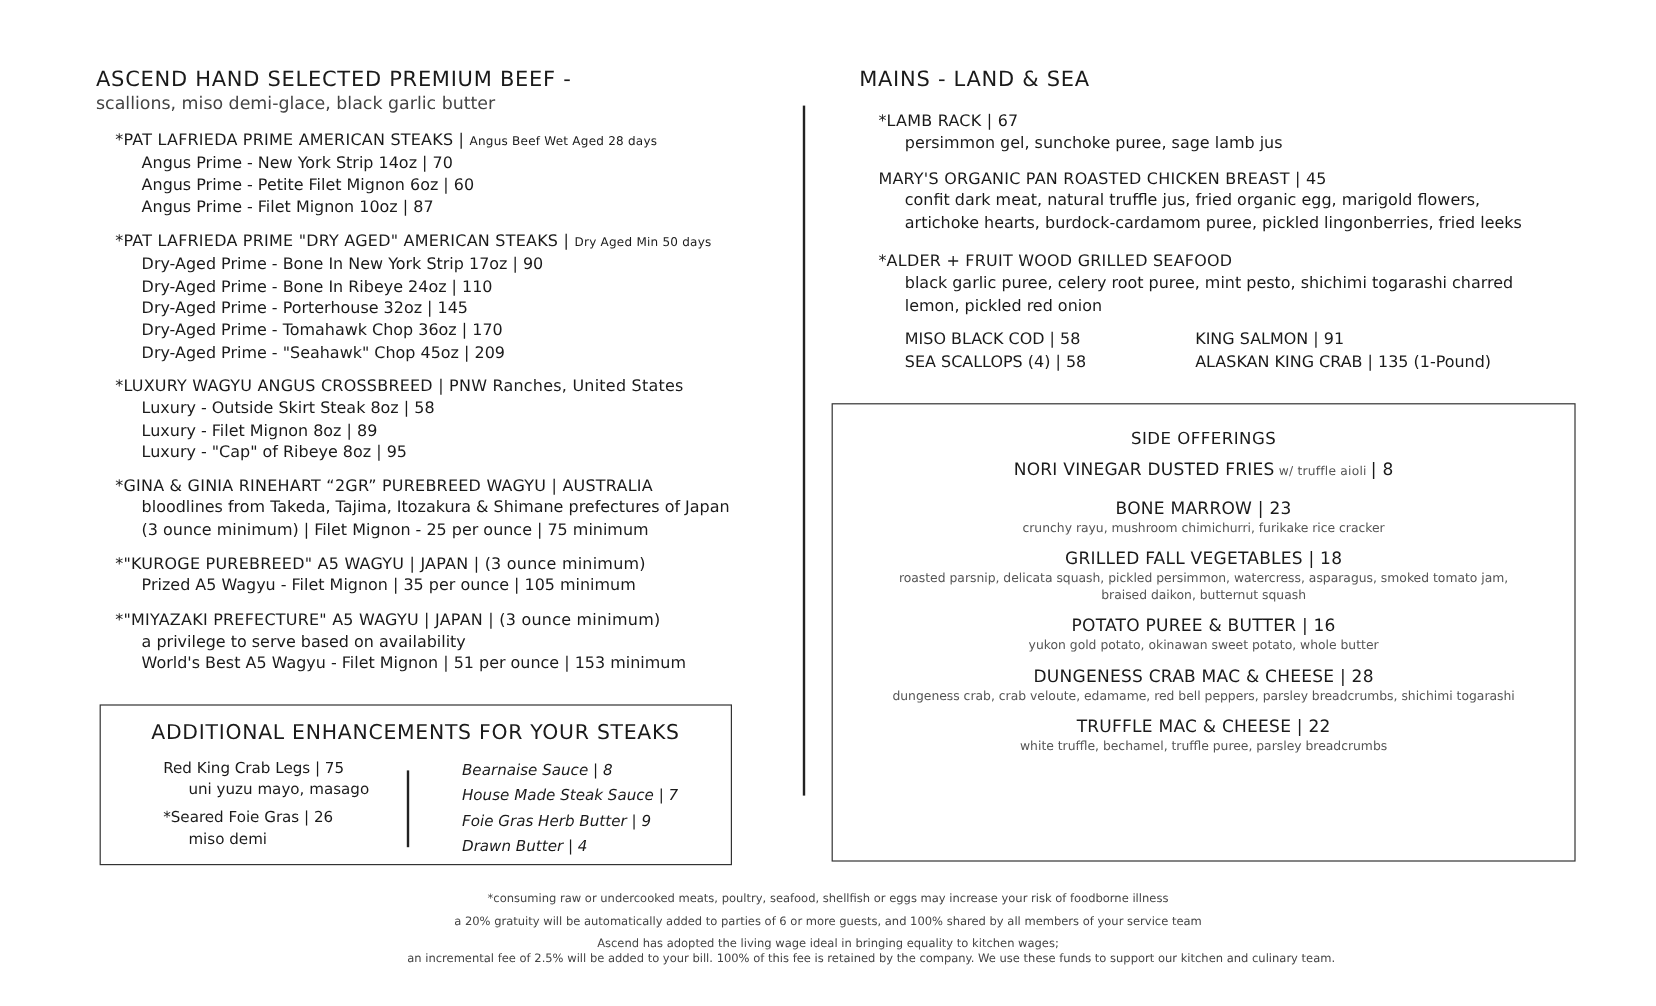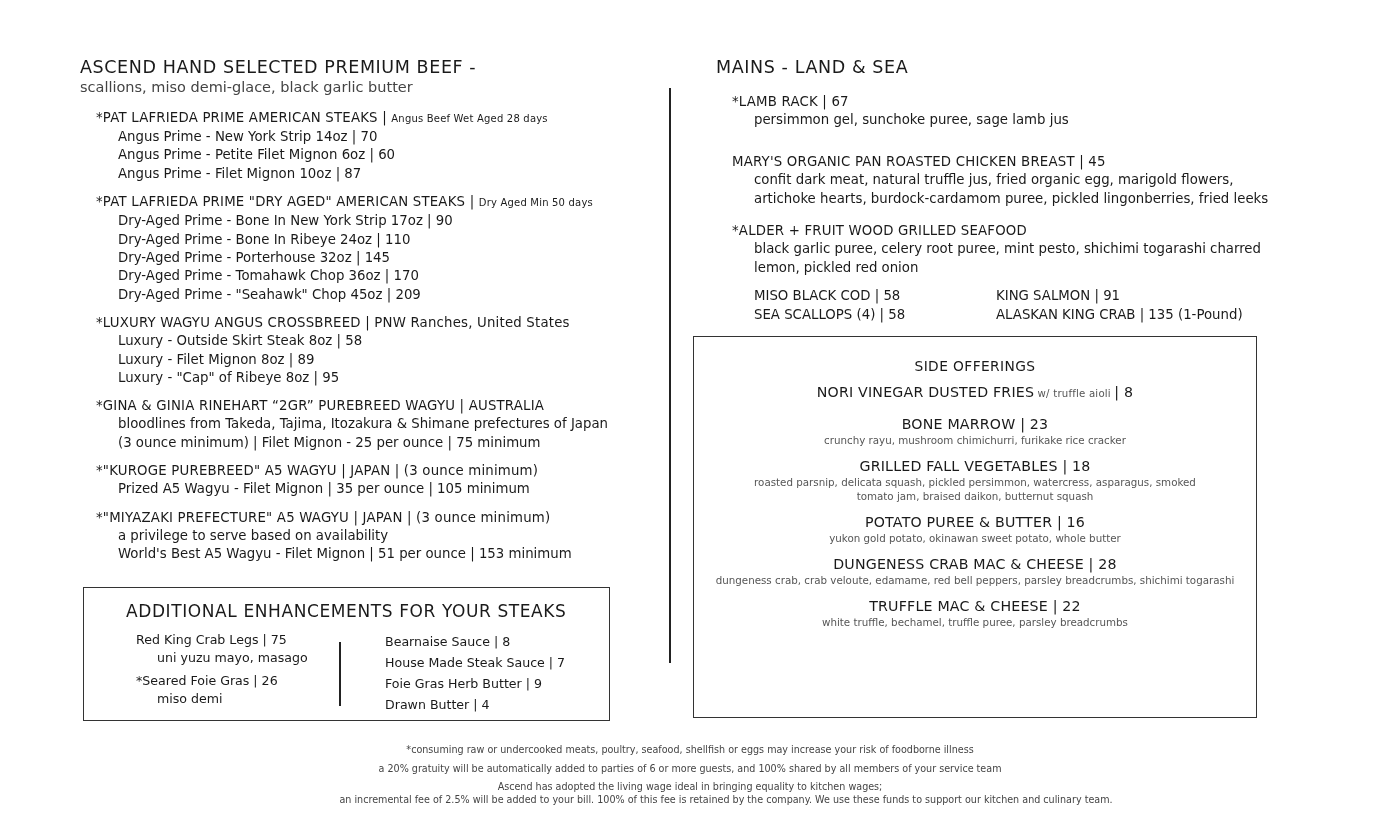--- a/index.html
+++ b/index.html
@@ -70,56 +70,56 @@
 
 <div class="abs box" style="left:83px; top:587px; width:527px; height:134px;">
   <div class="abs enh-title" style="left:42px; top:13px;">ADDITIONAL ENHANCEMENTS FOR YOUR STEAKS</div>
   <div class="abs" style="left:52px; top:43px;">
     <div class="enh-item" style="line-height:18px;">Red King Crab Legs | 75</div>
     <div class="enh-desc">uni yuzu mayo, masago</div>
     <div class="enh-item" style="line-height:18px; margin-top:6px;">*Seared Foie Gras | 26</div>
     <div class="enh-desc">miso demi</div>
   </div>
   <div class="abs divider" style="left:255px; top:54px; height:64px;"></div>
-  <div class="abs" style="left:301px; top:43px;">
+  <div class="abs" style="left:301px; top:43px;font-style:italic;">
     <div class="enh-item">Bearnaise Sauce | 8</div>
     <div class="enh-item">House Made Steak Sauce | 7</div>
     <div class="enh-item">Foie Gras Herb Butter | 9</div>
     <div class="enh-item">Drawn Butter | 4</div>
   </div>
 </div>
 
 <div class="abs divider" style="left:669px; top:88px; height:575px;"></div>
 
 <div class="abs h1" style="left:716px; top:57px;">MAINS - LAND &amp; SEA</div>
 
 <div class="abs" style="left:732px; top:93px;">
   <div class="group">
     <div class="sec">*LAMB RACK | 67</div>
     <div class="item">persimmon gel, sunchoke puree, sage lamb jus</div>
   </div>
-  <div class="group" style="margin-top:24px;">
+  <div class="group" style="margin-top:12px;">
     <div class="sec">MARY'S ORGANIC PAN ROASTED CHICKEN BREAST | 45</div>
     <div class="item">confit dark meat, natural truffle jus, fried organic egg, marigold flowers,</div>
     <div class="item">artichoke hearts, burdock-cardamom puree, pickled lingonberries, fried leeks</div>
   </div>
   <div class="group" style="margin-top:14px;">
     <div class="sec">*ALDER + FRUIT WOOD GRILLED SEAFOOD</div>
     <div class="item">black garlic puree, celery root puree, mint pesto, shichimi togarashi charred</div>
     <div class="item">lemon, pickled red onion</div>
   </div>
   <div class="seafood-grid" style="margin-top:6px;">
     <div>MISO BLACK COD | 58</div>
     <div>KING SALMON | 91</div>
     <div>SEA SCALLOPS (4) | 58</div>
     <div>ALASKAN KING CRAB | 135 (1-Pound)</div>
   </div>
 </div>
 
-<div class="abs box" style="left:693px; top:336px; width:564px; height:382px;">
+<div class="abs box" style="left:693px; top:336px; width:620px; height:382px;">
   <div style="position:absolute; left:0; right:0; top:21px;">
     <div class="side-title" style="margin-bottom:9px;">SIDE OFFERINGS</div>
     <div class="side-group" style="margin-bottom:12px;">
       <div class="side-name"><span>NORI VINEGAR DUSTED FRIES</span><span class="note"> w/ truffle aioli   </span><span>| 8</span></div>
     </div>
     <div class="side-group">
       <div class="side-name">BONE MARROW | 23</div>
       <div class="side-desc">crunchy rayu, mushroom chimichurri, furikake rice cracker</div>
     </div>
     <div class="side-group">

